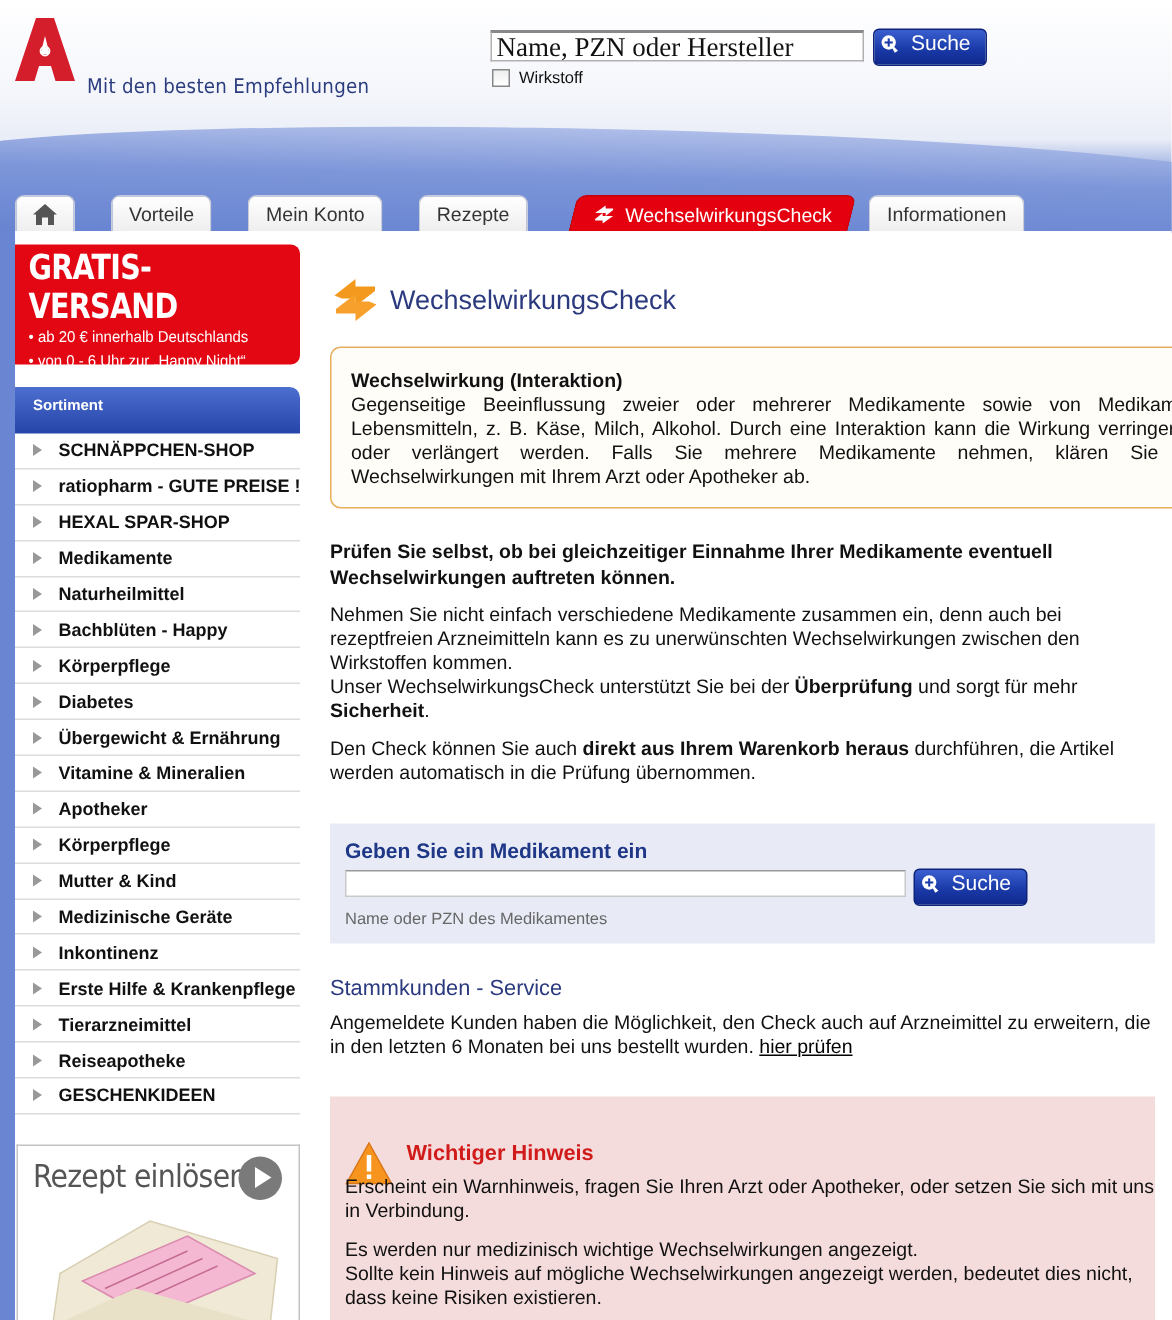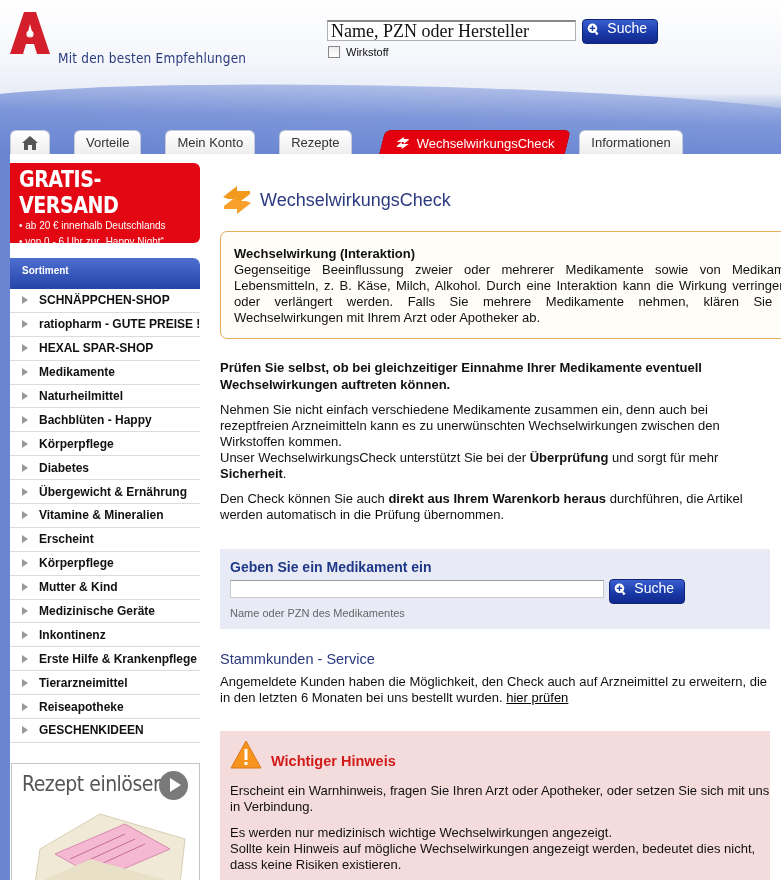--- a/index.html
+++ b/index.html
@@ -48,21 +48,21 @@
 #p3{position:absolute;left:0;top:331px;width:550px;font-size:13px;line-height:16px}
 #medbox{position:absolute;left:0;top:389px;width:550px;height:80px;background:#e8ebf6}
 #medbox .h{position:absolute;left:10px;top:10px;font-size:14px;font-weight:bold;color:#1e3787}
 #medbox input{position:absolute;left:10px;top:31px;width:374px;height:18px;border:1px solid #c9c9c9;border-top:1px solid #9a9a9a;background:#fff}
 #medbox .btn-suche{left:389px;top:30px;width:76px}
 #medbox .hint{position:absolute;left:10px;top:58px;font-size:11px;color:#666}
 #stamm{position:absolute;left:0;top:491px;font-size:14.5px;color:#2b3a7e}
 #stammtxt{position:absolute;left:0;top:514px;width:555px;font-size:13px;line-height:16px}
 #stammtxt a{color:#000000;text-decoration:underline;cursor:pointer}
 #warn{position:absolute;left:0;top:571px;width:550px;height:160px;background:#f5dcdc;padding:0 12px}
-#warn .hd{position:absolute;left:10px;top:9px;display:flex;align-items:flex-end}
+#warn .hd{position:absolute;left:10px;top:30px;display:flex;align-items:flex-start}
 #warn .hd .t{font-size:14.5px;font-weight:bold;color:#d11a1a;margin-left:9px}
 #warn .w1{position:absolute;left:10px;top:52px;width:540px;font-size:13px;line-height:16px}
 #warn .w2{position:absolute;left:10px;top:94px;width:540px;font-size:13px;line-height:16px}
 </style>
 </head>
 <body>
 
 <div id="header">
   <div class="wave"></div>
   <div id="logo">
@@ -167,21 +167,21 @@
   <div class="cat-item">
       <span class="arr"></span>
       <span>Übergewicht &amp; Ernährung</span>
     </div>
   <div class="cat-item">
       <span class="arr"></span>
       <span>Vitamine &amp; Mineralien</span>
     </div>
   <div class="cat-item">
       <span class="arr"></span>
-      <span>Erscheint</span>
+      <span>Apotheker</span>
     </div>
   <div class="cat-item">
       <span class="arr"></span>
       <span>Körperpflege</span>
     </div>
   <div class="cat-item">
       <span class="arr"></span>
       <span>Mutter &amp; Kind</span>
     </div>
   <div class="cat-item">

